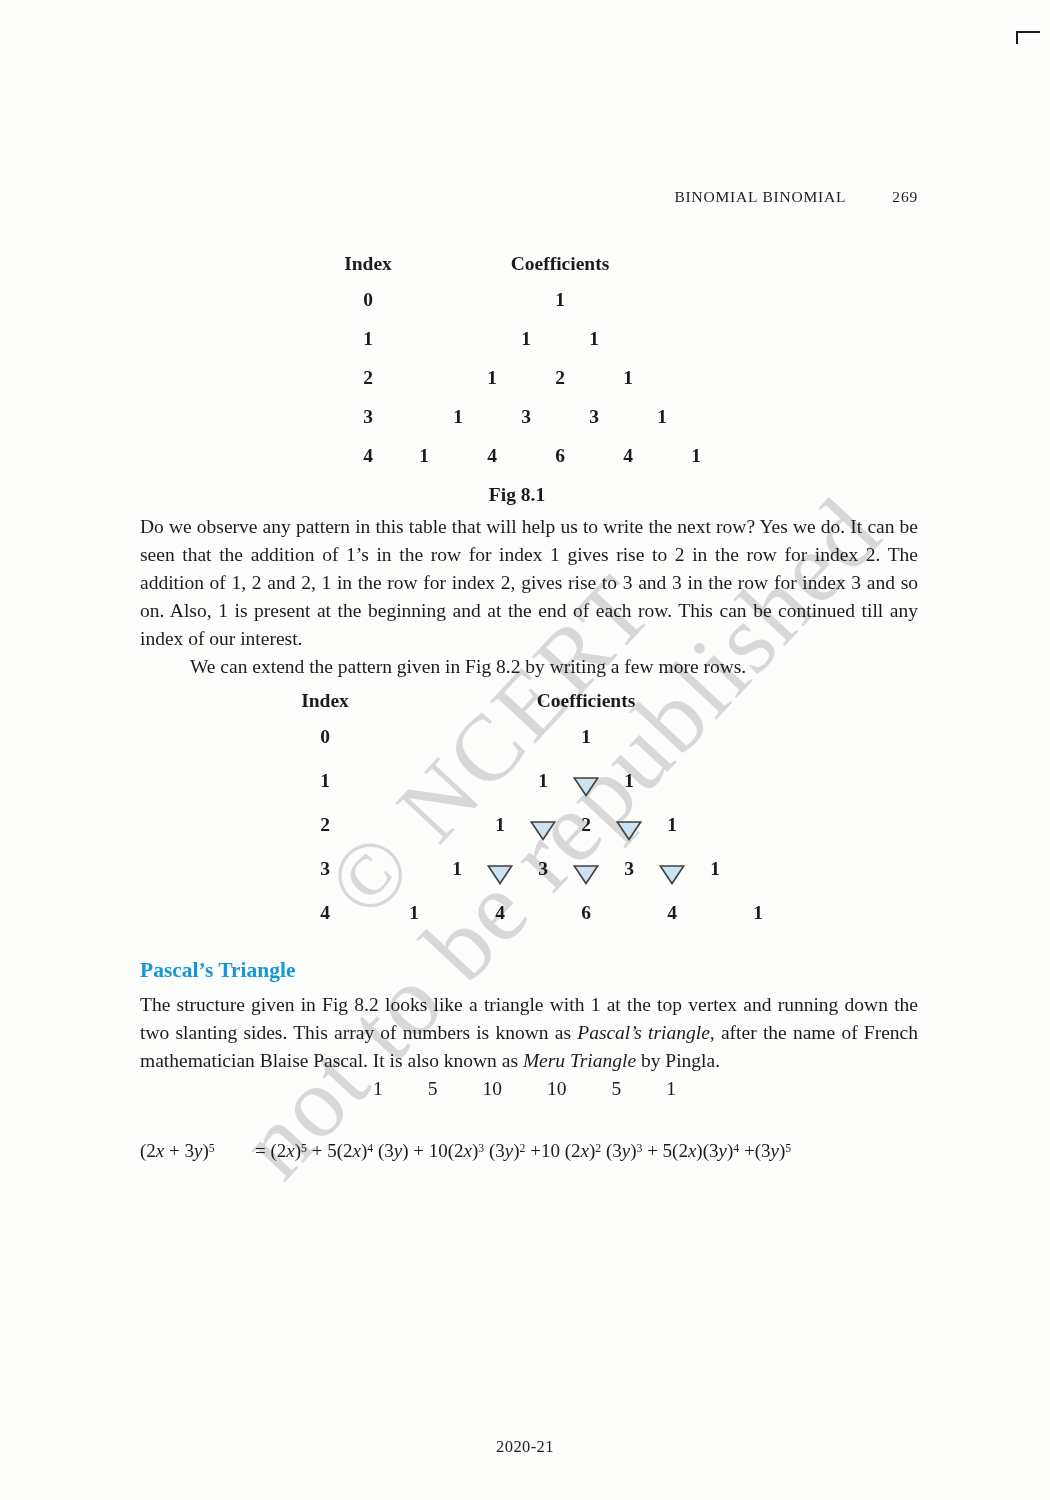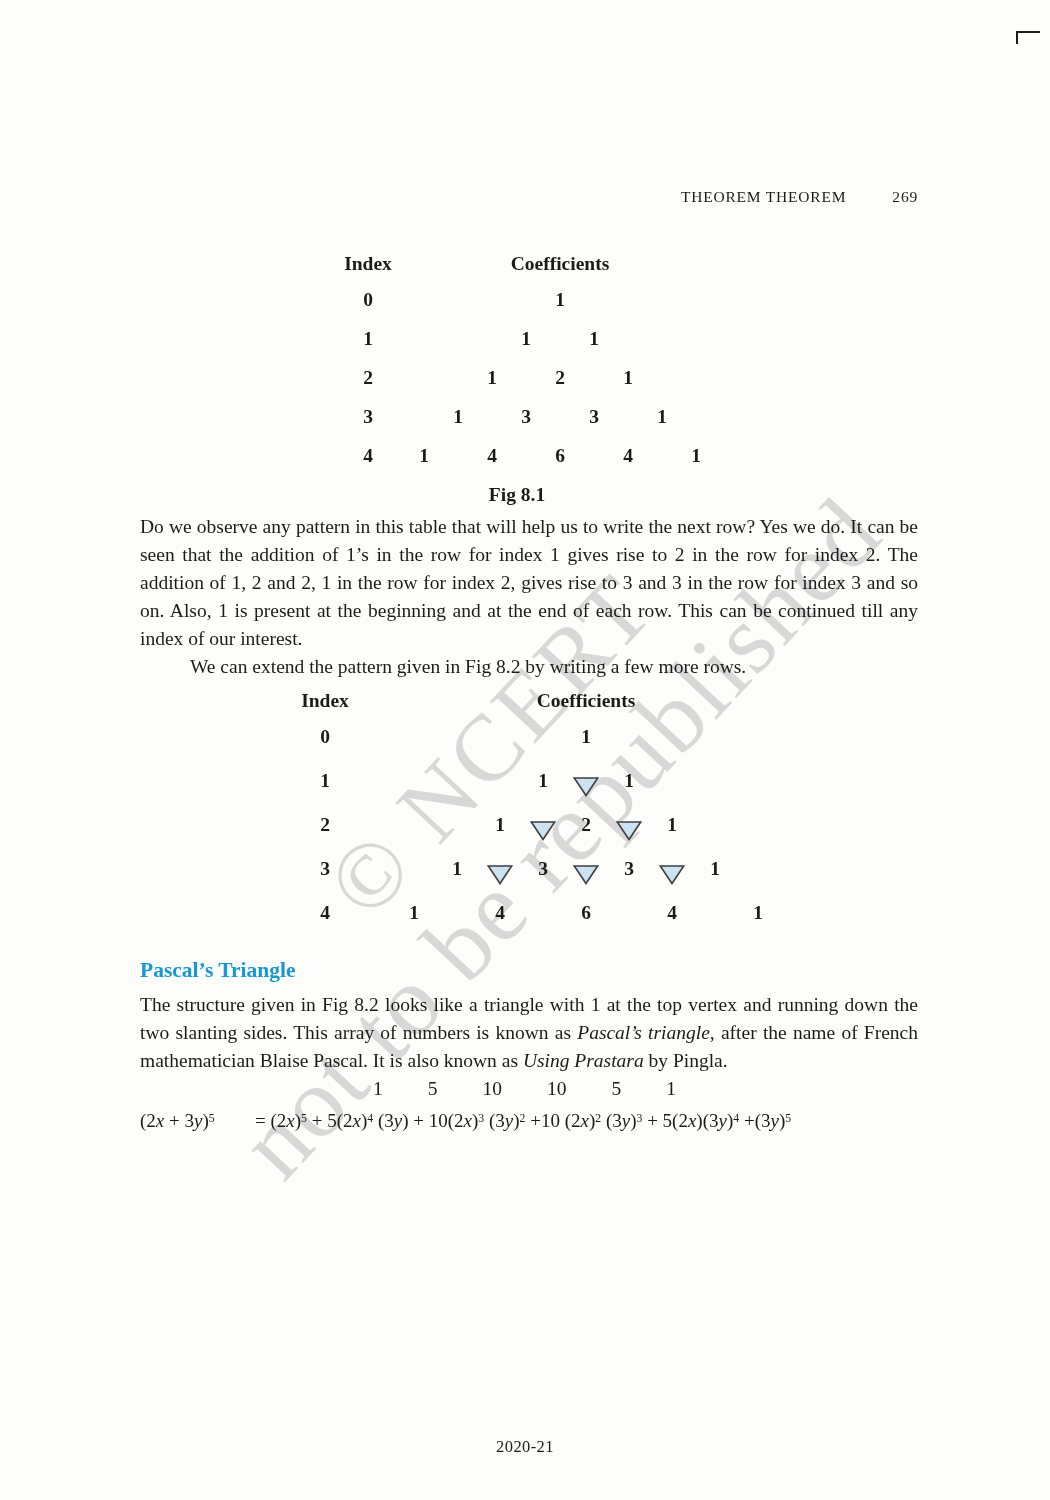--- a/index.html
+++ b/index.html
@@ -46,42 +46,42 @@
 
   
   h2.section { color:var(--accent); font-size:21.5px; font-weight:700; margin:12px 0 6px 0; line-height:30px; }
 
   
   .row5 { display:flex; gap:45px; margin-left:233px; height:28px; line-height:28px; }
 
   
   .equations { margin-top:2px; font-size:19px; }
   .eq-line { white-space:nowrap; height:31px; line-height:31px; }
-  .eq-lhs { display:inline-block; width:95px; margin-right:20px; }
+  .eq-lhs { display:inline-block; width:95px; margin-right:20px;margin-top:30px; }
   .eq-line2 { margin-left:115px; }
   sup { font-size:0.62em; line-height:0; position:relative; top:-0.45em; vertical-align:baseline; }
 
   
   .page-footer { position:absolute; left:0; right:0; top:1437px; text-align:center;
                  font-size:16.5px; letter-spacing:0.4px; z-index:1; }
 </style>
 </head>
 <body>
 
 <div class="page">
 
   <div class="watermark">
     <span class="wm-1">© NCERT</span>
     <span class="wm-2">not to be republished</span>
   </div>
 
   <div class="cropmark"></div>
 
   <div class="page-header">
-    <span>THEOREM THEOREM</span>
+    <span>BINOMIAL BINOMIAL</span>
     <span>269</span>
   </div>
 
   <div class="content">
 
 
     <div class="figure" id="fig1">
       <div class="fig-head">
         <span class="head-index">Index</span>
         <span class="head-coeff">Coefficients</span>
@@ -210,21 +210,21 @@
               <span class="fig-cell" style="width: 86px;">6</span>
               <span class="fig-cell" style="width: 86px;">4</span>
               <span class="fig-cell" style="width: 86px;">1</span>
             </div>
           </div>
         </div>
     </div>
 
     <h2 class="section">Pascal’s Triangle</h2>
 
-    <p class="body">The structure given in Fig 8.2  looks like a triangle with 1 at the top vertex and running down the two slanting sides. This array of numbers is known as <i>Pascal’s triangle</i>, after the name of French mathematician Blaise Pascal. It is also known as <i>Using Prastara</i> by Pingla.</p>
+    <p class="body">The structure given in Fig 8.2  looks like a triangle with 1 at the top vertex and running down the two slanting sides. This array of numbers is known as <i>Pascal’s triangle</i>, after the name of French mathematician Blaise Pascal. It is also known as <i>Meru Triangle</i> by Pingla.</p>
 
     <div class="row5" id="row5">
         <span>1</span>
         <span>5</span>
         <span>10</span>
         <span>10</span>
         <span>5</span>
         <span>1</span>
       </div>
 

